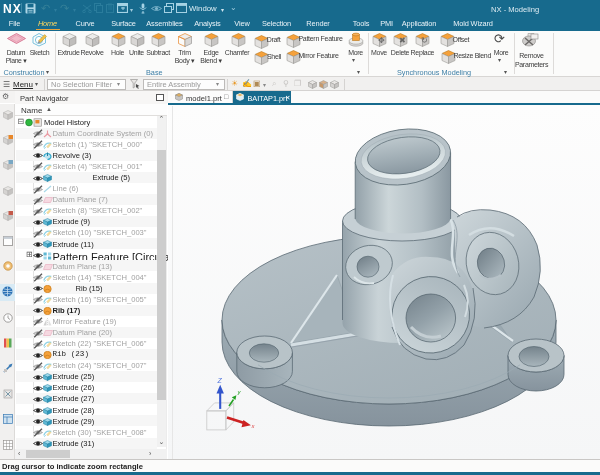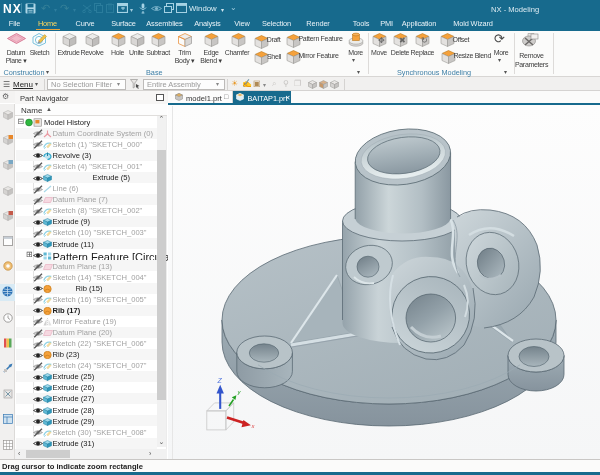--- a/index.html
+++ b/index.html
@@ -58,21 +58,21 @@
 </svg>
 <svg class="abs" style="left:176px;top:3px" width="11" height="10" viewBox="0 0 11 10">
 <rect x="0.5" y="0.5" width="10" height="9" fill="none" stroke="#a5d2e4"></rect>
 <rect x="0.5" y="0.5" width="10" height="2.4" fill="#a5d2e4"></rect>
 </svg>
 <div class="abs" style="left:189px;top:4px;color:#ddeef5;font-size:7.8px;">Window</div>
 <div class="abs" style="left:221px;top:6px;font-size:6px;color:#cde5ef;">▾</div>
 <div class="abs" style="left:230px;top:3px;font-size:8px;color:#9fcbdd;">⌄</div>
 <div class="abs" style="left:491px;top:4.5px;color:#dcebf2;font-size:7.6px;">NX - Modeling</div>
 <div class="abs" style="left:-25.5px;top:19px;width:80px;text-align:center;color:#e9f2f7;font-size:7.4px;letter-spacing:-0.15px;">File</div>
-<div class="abs" style="left:7.5px;top:19px;width:80px;text-align:center;color:#ffd95e;font-size:7.4px;letter-spacing:-0.15px;">Home</div>
+<div class="abs" style="left:7.5px;top:19px;width:80px;text-align:center;color:#ffd95e;font-size:7.4px;letter-spacing:-0.15px;font-style:italic;">Home</div>
 <div class="abs" style="left:45px;top:19px;width:80px;text-align:center;color:#e9f2f7;font-size:7.4px;letter-spacing:-0.15px;">Curve</div>
 <div class="abs" style="left:83.5px;top:19px;width:80px;text-align:center;color:#e9f2f7;font-size:7.4px;letter-spacing:-0.15px;">Surface</div>
 <div class="abs" style="left:124.5px;top:19px;width:80px;text-align:center;color:#e9f2f7;font-size:7.4px;letter-spacing:-0.15px;">Assemblies</div>
 <div class="abs" style="left:167.5px;top:19px;width:80px;text-align:center;color:#e9f2f7;font-size:7.4px;letter-spacing:-0.15px;">Analysis</div>
 <div class="abs" style="left:202px;top:19px;width:80px;text-align:center;color:#e9f2f7;font-size:7.4px;letter-spacing:-0.15px;">View</div>
 <div class="abs" style="left:236.5px;top:19px;width:80px;text-align:center;color:#e9f2f7;font-size:7.4px;letter-spacing:-0.15px;">Selection</div>
 <div class="abs" style="left:278px;top:19px;width:80px;text-align:center;color:#e9f2f7;font-size:7.4px;letter-spacing:-0.15px;">Render</div>
 <div class="abs" style="left:321px;top:19px;width:80px;text-align:center;color:#e9f2f7;font-size:7.4px;letter-spacing:-0.15px;">Tools</div>
 <div class="abs" style="left:346.5px;top:19px;width:80px;text-align:center;color:#e9f2f7;font-size:7.4px;letter-spacing:-0.15px;">PMI</div>
 <div class="abs" style="left:381px;top:19px;width:76px;text-align:center;color:#e9f2f7;font-size:7.4px;letter-spacing:-0.15px;">Application</div>
@@ -585,21 +585,21 @@
 <div class="abs" style="left:52.5px;top:339.1px;font-size:7.6px;color:#a2a2a2;white-space:nowrap;">Sketch (22) "SKETCH_006"</div>
 <div class="abs" style="left:16px;top:349.0px;width:141px;height:11.07px;background:#f6f6f6;"></div>
 <svg class="ic" style="left:32.5px;top:350.67px" width="10" height="9" viewBox="0 0 10 9">
     <path d="M0.5 4.5 Q5 1.2 9.5 4.5 Q5 7.8 0.5 4.5 Z" fill="#f5f5f5" stroke="#222" stroke-width="0.8"></path>
     <circle cx="5" cy="4.5" r="1.9" fill="#222"></circle>
   </svg>
 <svg class="ic" style="left:42.5px;top:351.17px" width="9" height="8" viewBox="0 0 9 8" opacity="1">
     <circle cx="4.5" cy="4" r="3.7" fill="#f5a13b" stroke="#c97c1a" stroke-width="0.7"></circle>
     <path d="M1.5 5.5 Q4.5 3 7.5 5.5" stroke="#c97c1a" stroke-width="0.8" fill="none"></path>
   </svg>
-<div class="abs" style="left:52.5px;top:350.2px;font-size:7.6px;color:#1b1b1b;white-space:nowrap;">Rib (23)</div>
+<div class="abs" style="left:52.5px;top:350.2px;font-size:7.6px;color:#1b1b1b;white-space:nowrap;font-family:Liberation Mono, monospace;">Rib (23)</div>
 <svg class="ic" style="left:32.5px;top:361.74px" width="10" height="9" viewBox="0 0 10 9">
     <path d="M0.5 4.5 Q5 1 9.5 4.5 Q5 8 0.5 4.5 Z" fill="#cfcfcf" stroke="#8a8a8a" stroke-width="0.6"></path>
     <circle cx="5" cy="4.5" r="1.7" fill="#808080"></circle>
     <path d="M9 0.8 L1.2 8.2" stroke="#555" stroke-width="1.3"></path>
   </svg>
 <svg class="ic" style="left:42.5px;top:362.24px" width="9" height="8" viewBox="0 0 9 8" opacity="0.55">
     <path d="M0.8 6.5 Q2.5 1 8.3 2.5" stroke="#35aed0" stroke-width="1.3" fill="none"></path>
     <rect x="5" y="2.2" width="1.8" height="4.8" fill="#f0c24a" stroke="#b98e24" stroke-width="0.3" transform="rotate(42 5.9 4.6)"></rect>
     <path d="M1.2 7.8 L2.8 6.2" stroke="#35aed0" stroke-width="0.9"></path>
   </svg>

